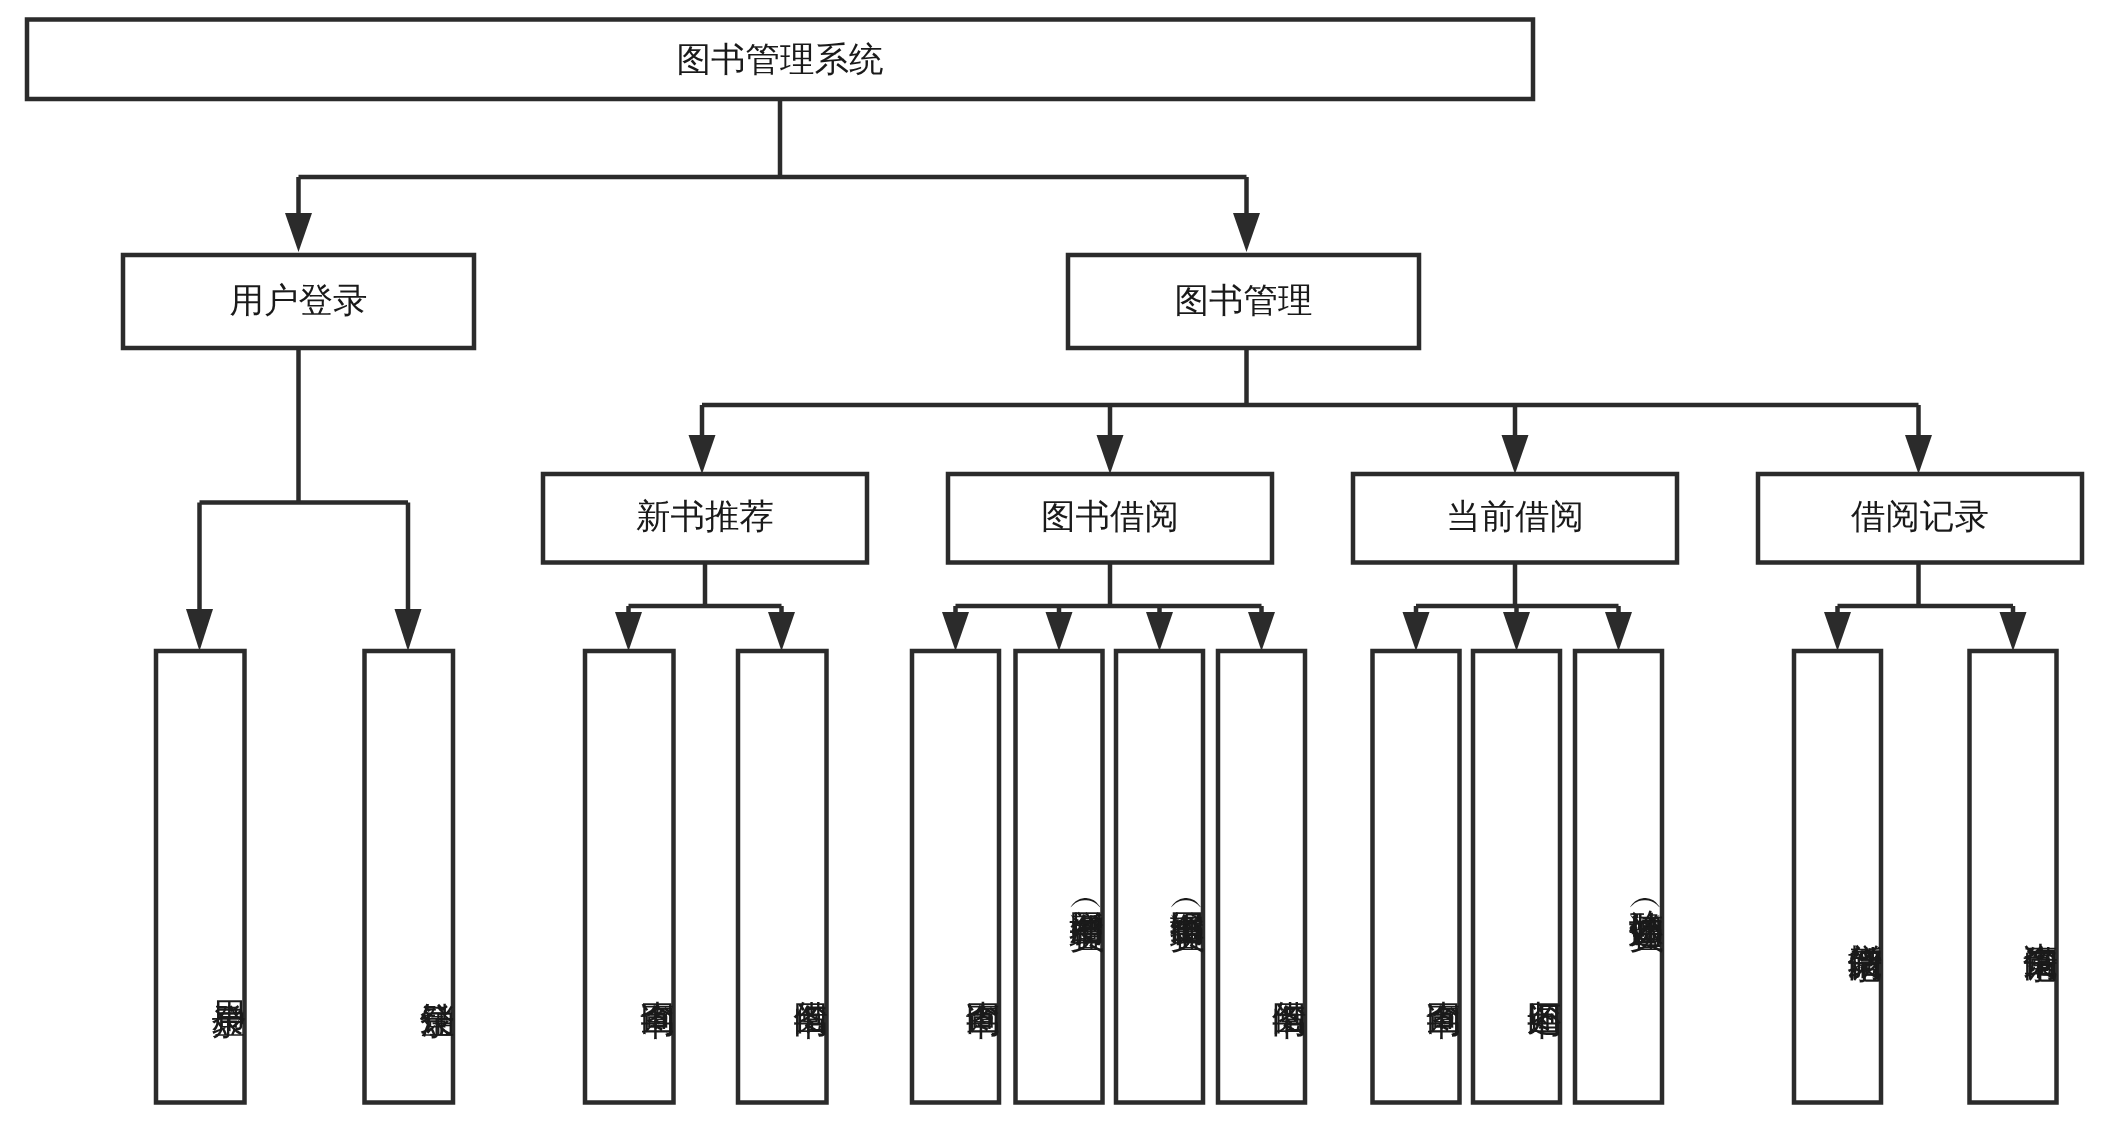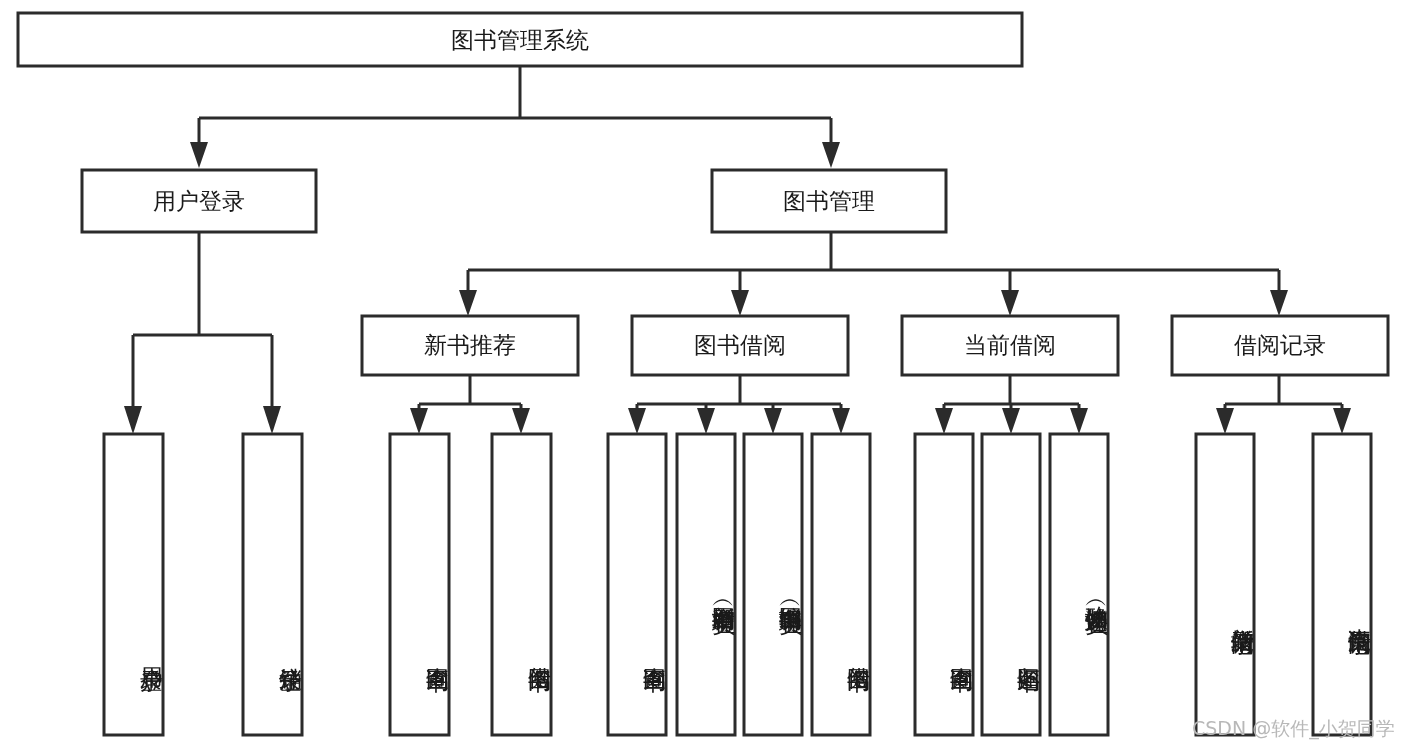--- a/index.html
+++ b/index.html
@@ -204,15 +204,14 @@
   <div class="node-label-v" style="left:744px; top:434px; width:58px; height:301px; padding-top:8px;">编辑图书（管理员）</div>
   <div class="node-label-v" style="left:812px; top:434px; width:58px; height:301px; padding-top:66px;">借阅图书</div>
 
   <div class="node-label-v" style="left:915px; top:434px; width:58px; height:301px; padding-top:66px;">查询图书</div>
   <div class="node-label-v" style="left:982px; top:434px; width:58px; height:301px; padding-top:66px;">归还图书</div>
   <div class="node-label-v" style="left:1050px; top:434px; width:58px; height:301px; padding-top:8px;">确认归还（管理员）</div>
 
   <div class="node-label-v" style="left:1196px; top:434px; width:58px; height:301px; padding-top:28px;">新增借阅记录</div>
   <div class="node-label-v" style="left:1313px; top:434px; width:58px; height:301px; padding-top:28px;">查询借阅记录</div>
 
-  <div class="watermark" style="left:1192px; top:716px;">CSDN @软件_小贺同学</div>
 
 </div>
 
 </body></html>

